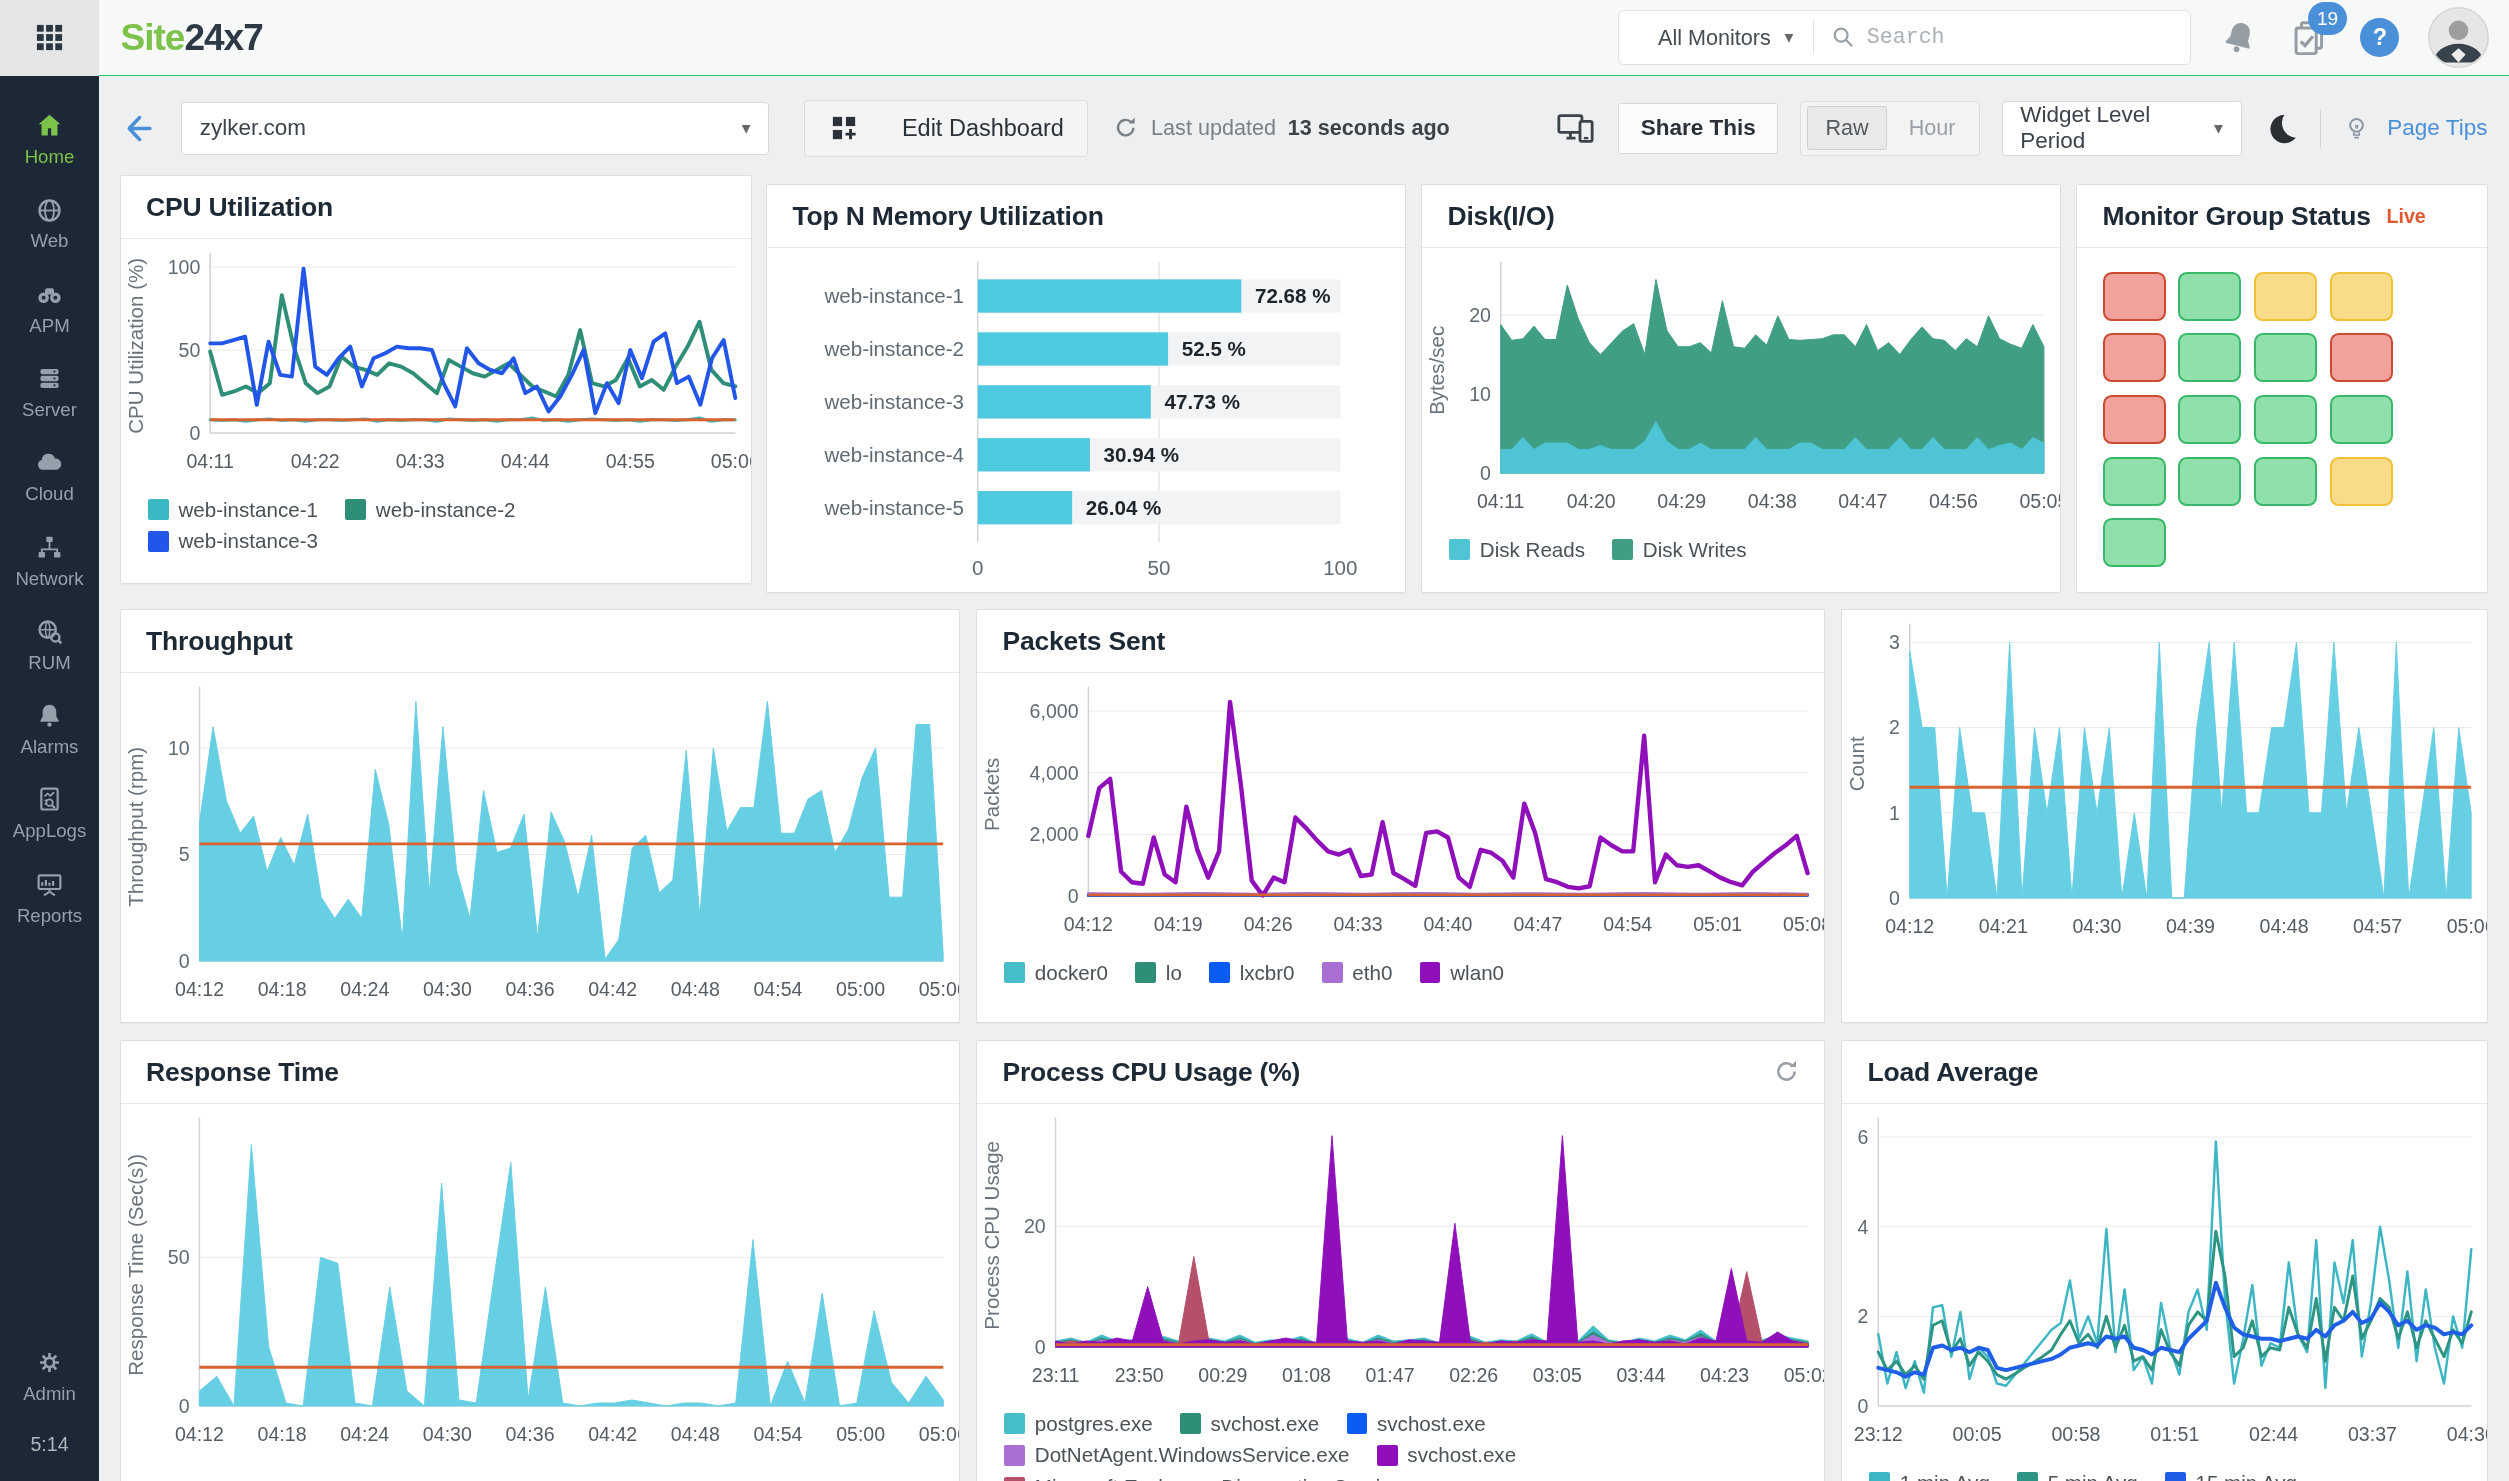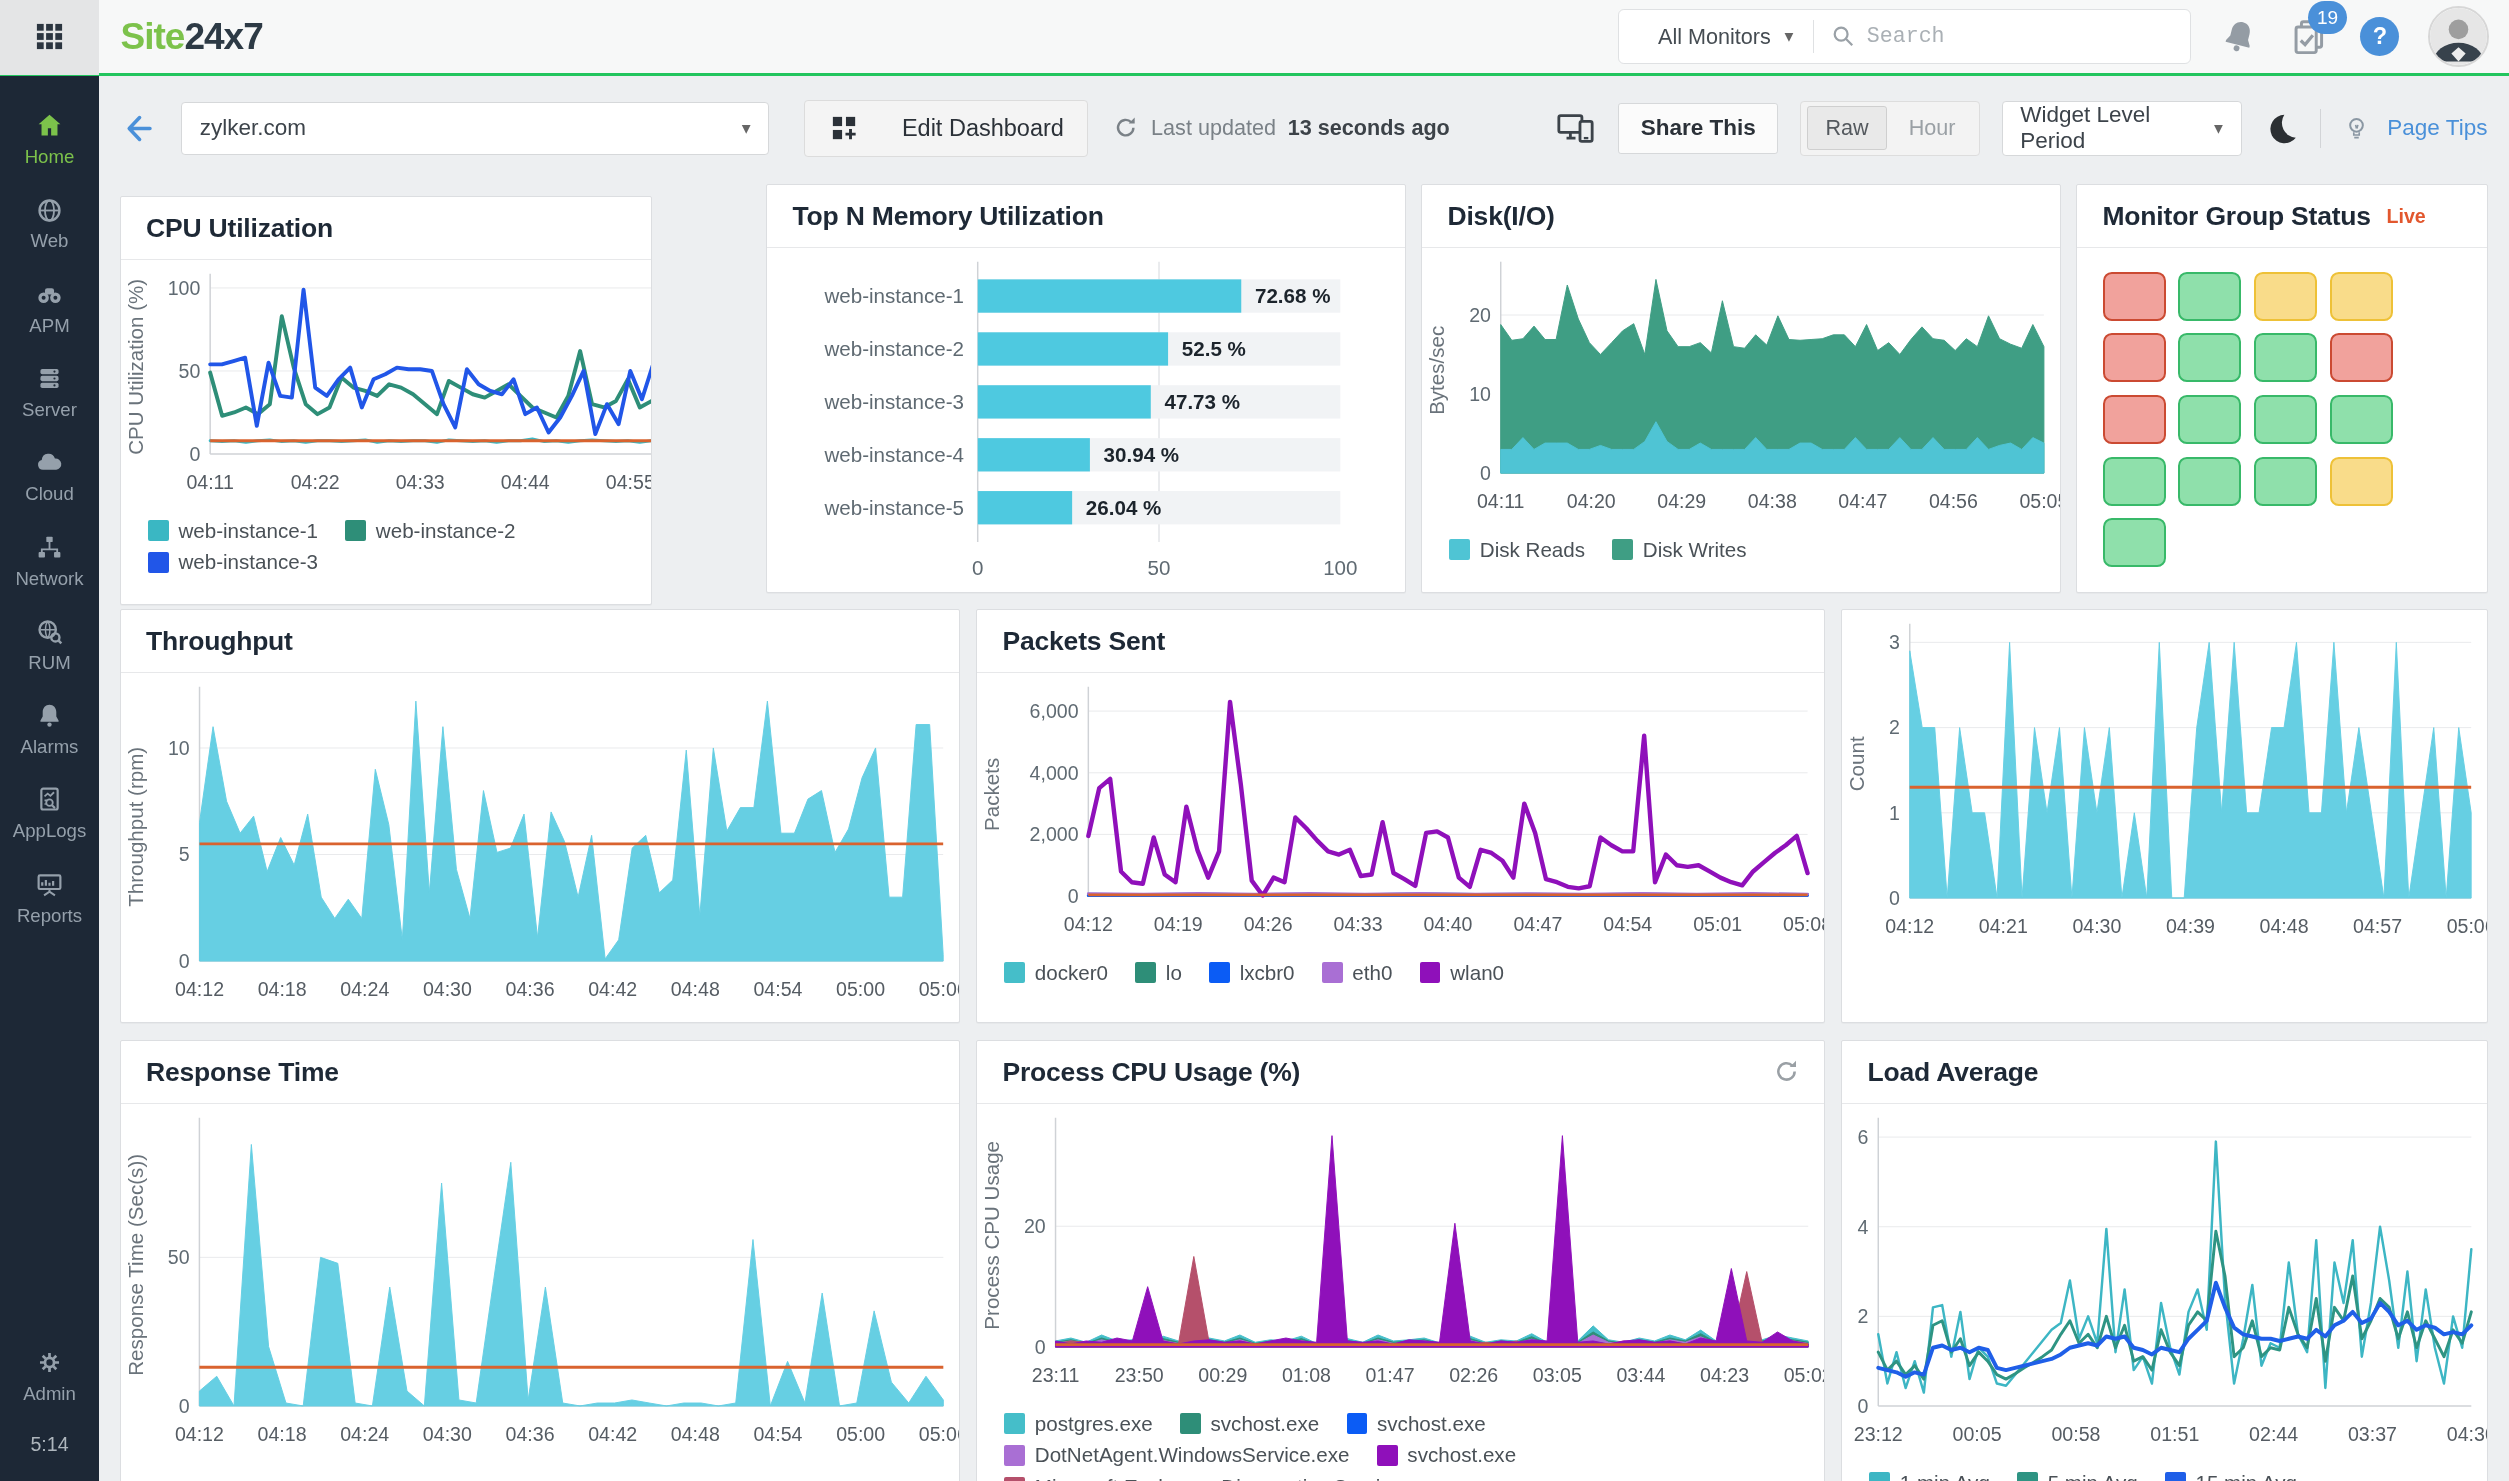--- a/index.html
+++ b/index.html
@@ -1,20 +1,20 @@
 <!DOCTYPE html>
 <html><head>
 <meta charset="utf-8">
 <style>
   * { box-sizing: border-box; margin: 0; padding: 0; }
   html,body { width:2509px; height:1482px; overflow:hidden; font-family:"Liberation Sans", sans-serif; background:#edeff1; }
   .app { position:absolute; inset:0; }
 
   
-  .topbar { position:absolute; top:0; left:0; right:0; height:76px; background:#f7f8f8; border-bottom:3px solid #22c55e; display:flex; align-items:center; z-index:5; }
+  .topbar { position:absolute; top:0; left:0; right:0; height:76px; background:#f7f8f8; border-bottom:1px solid #22c55e; display:flex; align-items:center; z-index:5; }
   .appgrid-zone { width:99px; height:76px; background:#e4e5e6; display:flex; align-items:center; justify-content:center; cursor:pointer; color:#2b3540; flex:0 0 auto; }
   .logo { margin-left:21.6px; font-size:37px; font-weight:700; letter-spacing:-1px; flex:0 0 auto; }
   .logo .site { color:#7cc24b; }
   .logo .s247 { color:#2d3a45; }
   .topbar-right { margin-left:auto; display:flex; align-items:center; gap:29px; padding-right:19.6px; }
   .monitorbox { width:573px; height:55px; background:#fff; border:1px solid #dfe1e3; border-radius:5.9px; display:flex; align-items:center;padding-left:19px; }
   .allmon { display:flex; align-items:center; gap:13.7px; padding:0 19.6px; font-size:21.6px; color:#454c52; cursor:pointer; white-space:nowrap; }
   .caret { color:#666; font-size:17.6px; }
   .vsep-in { width:1px; height:33px; background:#dfe1e3; }
   .searchwrap { display:flex; align-items:center; gap:9.8px; padding:0 15.7px; flex:1; color:#9aa1a7; }
@@ -337,21 +337,21 @@
               <svg viewBox="0 0 32 32" width="29" height="29">
                 <circle cx="16" cy="12.5" r="7" fill="none" stroke="currentColor" stroke-width="2.2"></circle>
                 <path d="M13 20v3.2h6V20M13.5 26h5M15 12l1 4M17.5 12l-1 4" stroke="currentColor" stroke-width="1.8" fill="none"></path>
               </svg>
             </span>
           <span>Page Tips</span>
         </div>
       </div>
     </div>
     <div id="widgets">
-        <div class="widget" style="left: 20.6px; top: 120px; width: 532px; height: 409px;">
+        <div class="widget" style="left: 20.6px; top: 99px; width: 632px; height: 409px;">
           <div class="whead">
             <span class="wtitle">CPU Utilization</span>
           </div>
           <div class="chart" style="height: 245px;">
             <svg viewBox="0 0 643 250" width="630" height="245">
               <line x1="91" y1="198" x2="627" y2="198" stroke="#cfd2d6" stroke-width="1.5"></line>
               <text x="81" y="205" text-anchor="end" fill="#5f6a72" font-size="20">0</text>
               <line x1="91" y1="113.23809523809524" x2="627" y2="113.23809523809524" stroke="#e8eaec" stroke-width="1"></line>
               <text x="81" y="120.23809523809524" text-anchor="end" fill="#5f6a72" font-size="20">50</text>
               <line x1="91" y1="28.47619047619048" x2="627" y2="28.47619047619048" stroke="#e8eaec" stroke-width="1"></line>

